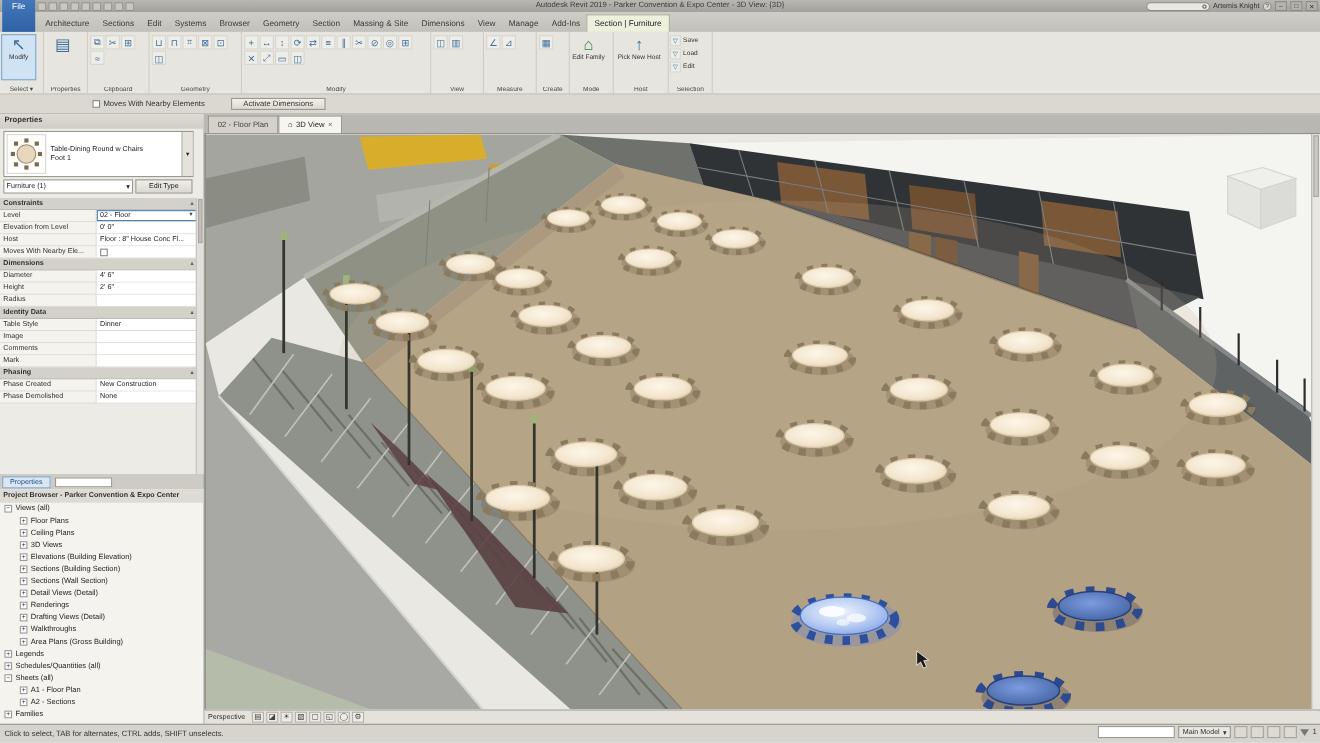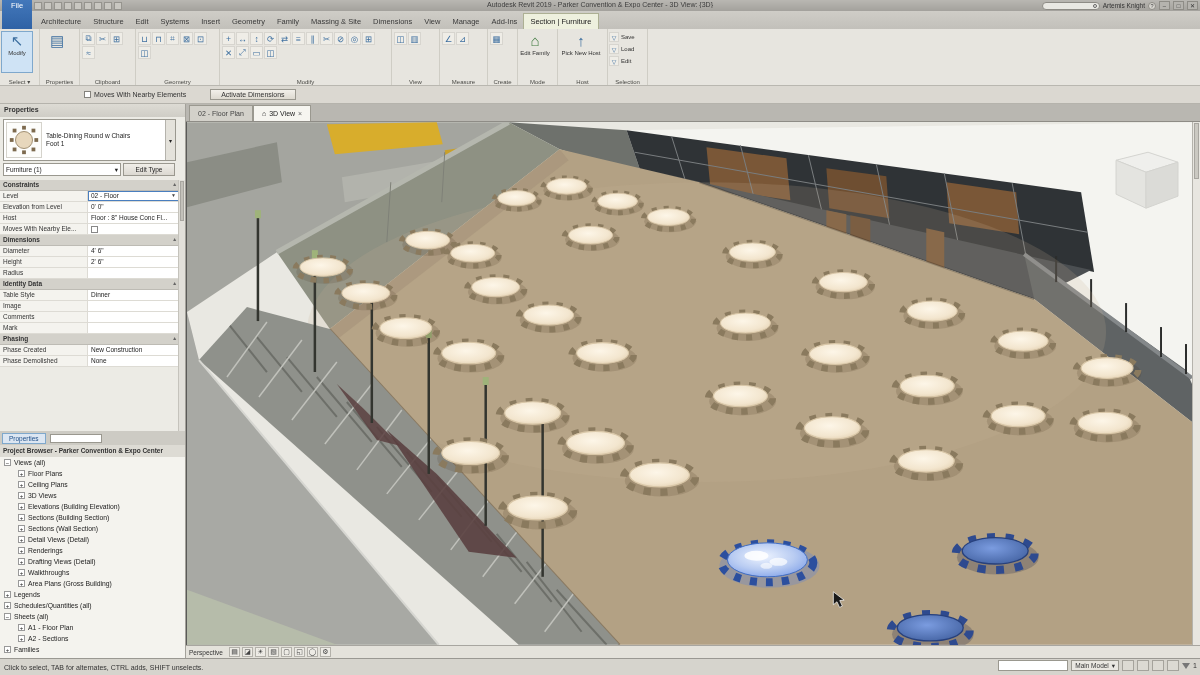--- a/index.html
+++ b/index.html
@@ -115,26 +115,26 @@
     <span class="helpc">?</span>
     <span class="winb">–</span>
     <span class="winb">□</span>
     <span class="winb">✕</span>
   </span>
 </div>
 
 <div class="abs" id="tabrow">
   <span class="ftab">File</span>
   <span class="rtab">Architecture</span>
-  <span class="rtab">Structure</span>
+  <span class="rtab">Sections</span>
   <span class="rtab">Edit</span>
   <span class="rtab">Systems</span>
-  <span class="rtab">Insert</span>
+  <span class="rtab">Browser</span>
   <span class="rtab">Geometry</span>
-  <span class="rtab">Family</span>
+  <span class="rtab">Section</span>
   <span class="rtab">Massing &amp; Site</span>
   <span class="rtab">Dimensions</span>
   <span class="rtab">View</span>
   <span class="rtab">Manage</span>
   <span class="rtab">Add-Ins</span>
   <span class="rtab active">Section | Furniture</span>
 </div>
 
 <div class="abs" id="ribbon">
   <div class="panel" style="width:40px">

